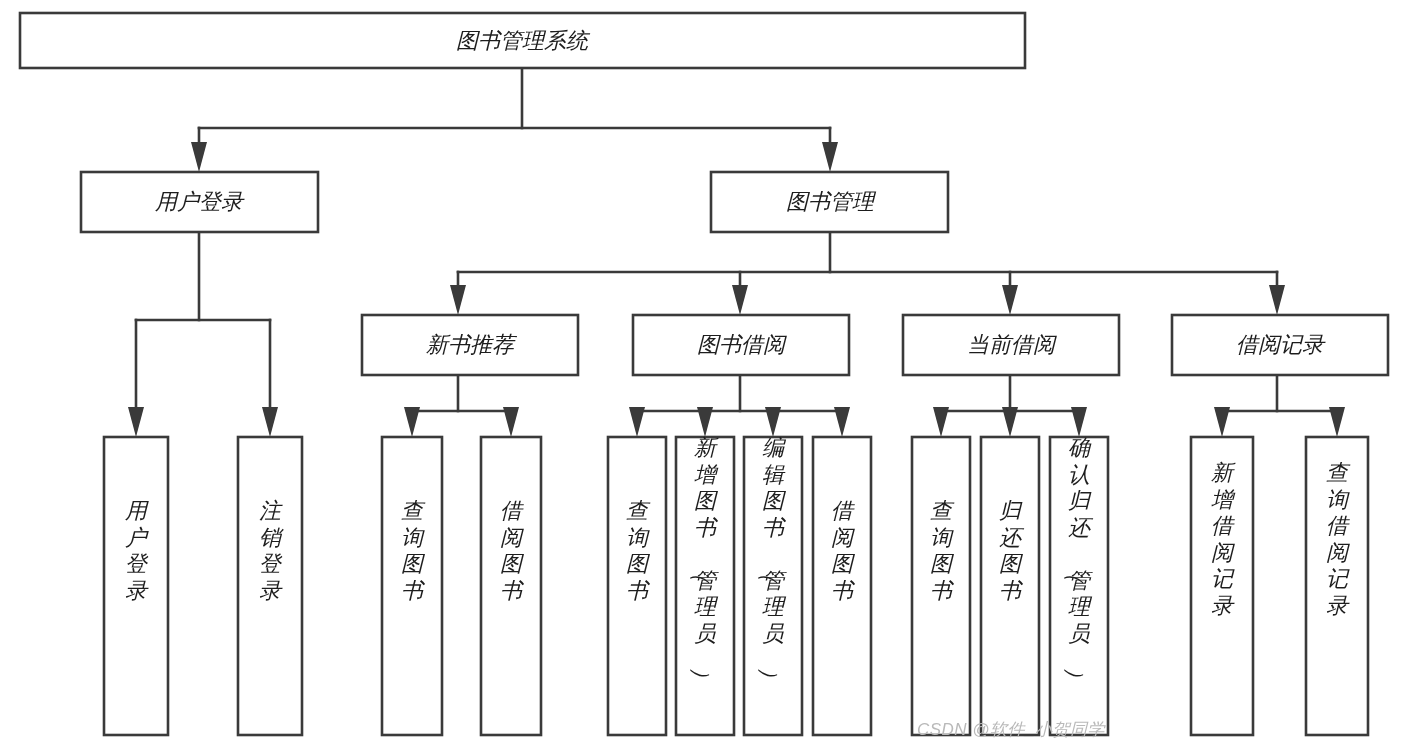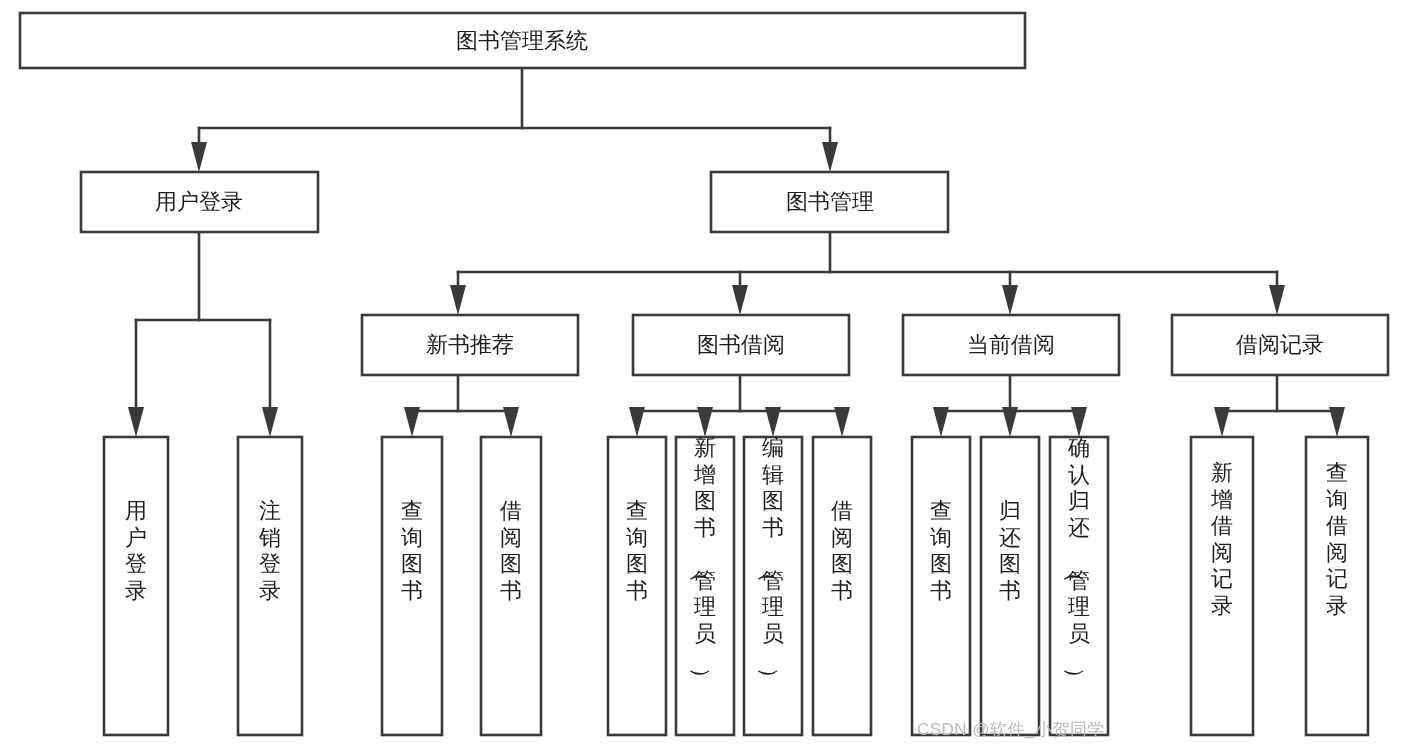--- a/index.html
+++ b/index.html
@@ -11,20 +11,21 @@
     width: 1405px;
     height: 747px;
     font-family: "Liberation Sans", "DejaVu Sans", sans-serif;
     overflow: hidden;
     position: relative;
   }
   #diagram-root {
     position: relative;
     width: 1113px;
     height: 747px;
+    font-style: italic;
   }
   svg#flow-svg {
     position: absolute;
     left: 0;
     top: 0;
     width: 1405px;
     height: 747px;
     display: block;
   }
   .node-box {

